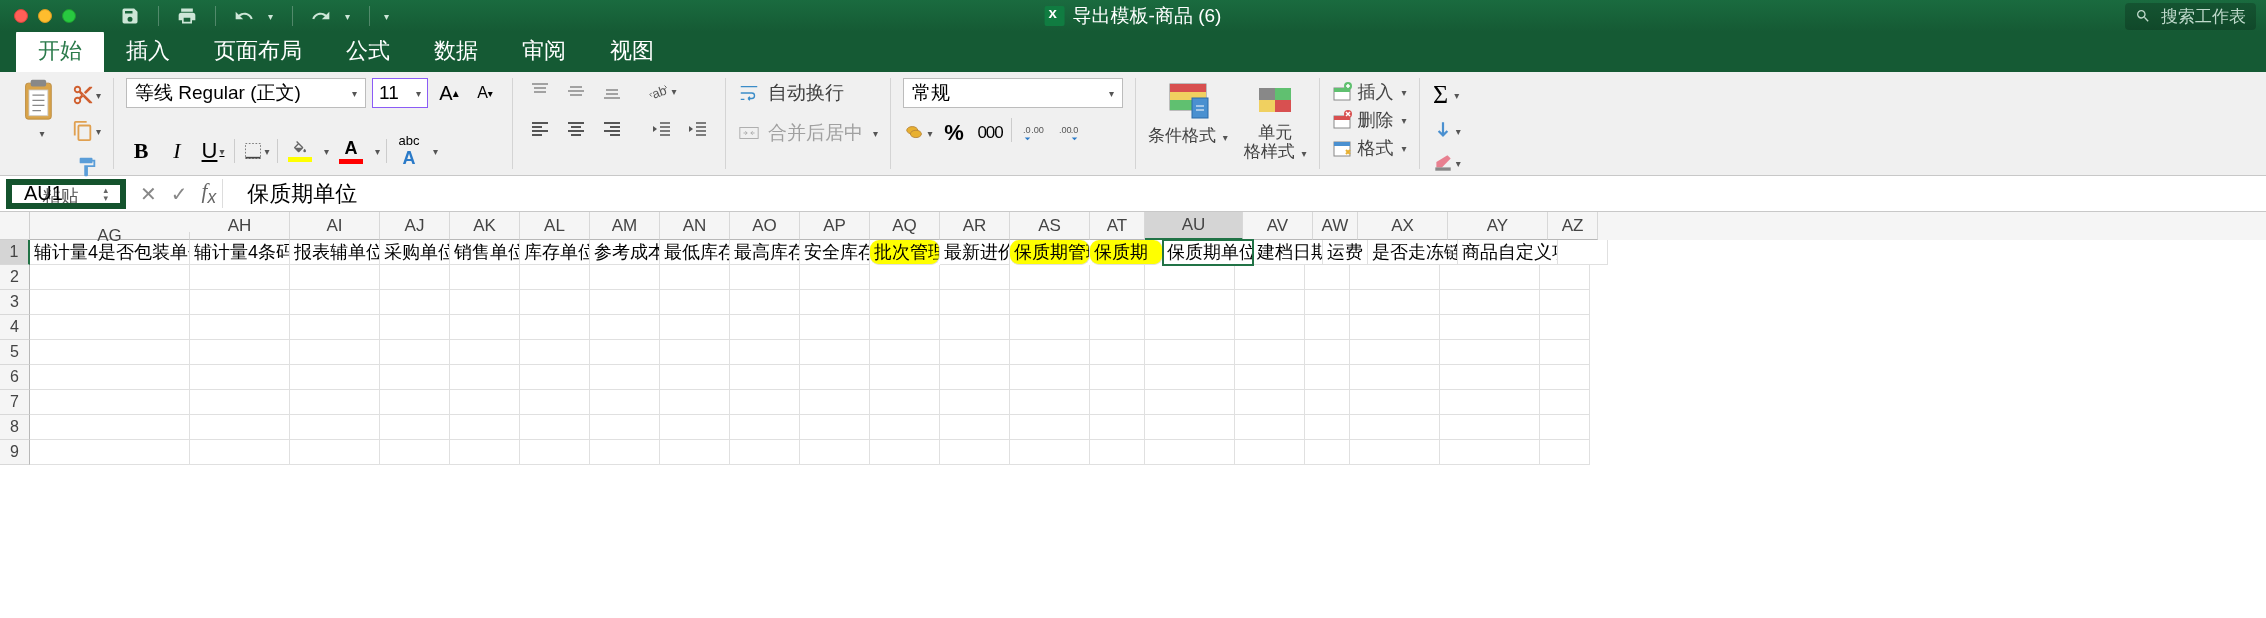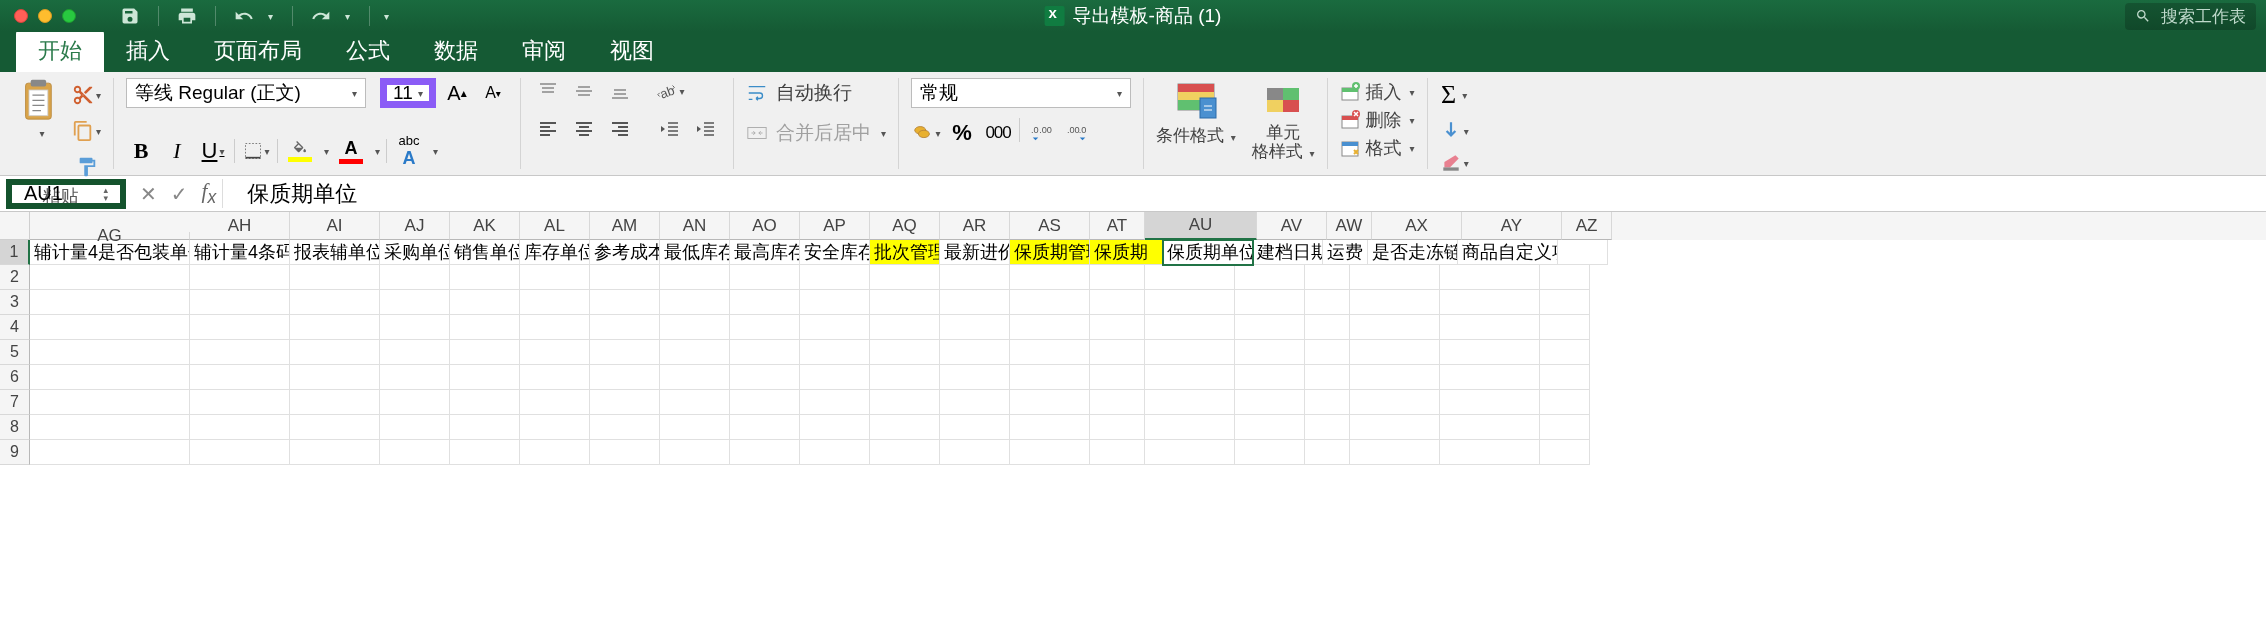--- a/index.html
+++ b/index.html
@@ -38,21 +38,21 @@
 .dd-arrow { font-size: 10px; color: #555; margin-left: 2px; }
 
 .clipboard-main { display: flex; align-items: flex-start; gap: 10px;}
 .paste-big { display: flex; flex-direction: column; align-items: center; gap: 2px; cursor: pointer;}
 .paste-big svg { width: 42px; height: 48px; }
 .clip-side { display: flex; flex-direction: column; gap: 10px; padding-top: 4px;}
 .clip-side .rbtn { height: 26px; }
 
 .font-top { display: flex; align-items: center; gap: 6px; }
 .font-sel { background: #fff; border: 1px solid #bcbcbc; height: 30px; font-size: 19px; padding: 0 8px; display: flex; align-items: center; min-width: 240px; justify-content: space-between; cursor: pointer;}
-.size-sel { background: #fff; border: 7px solid #8b5cf6; height: 30px; font-size: 19px; padding: 0 6px; width: 56px; display: flex; align-items: center; justify-content: space-between; cursor: pointer; margin-left: 8px;}
+.size-sel { background: #fff; border: 1px solid #8b5cf6; height: 30px; font-size: 19px; padding: 0 6px; width: 56px; display: flex; align-items: center; justify-content: space-between; cursor: pointer;}
 .ab { width: 30px; height: 30px; display: flex; align-items: center; justify-content: center; cursor: pointer;}
 .font-bot { display: flex; align-items: center; gap: 6px; }
 .font-bot .ab { font-size: 22px; font-family: "Times New Roman", serif;}
 .color-btn { display: flex; flex-direction: column; align-items: center; cursor: pointer; width: 32px;}
 .color-bar { width: 24px; height: 5px; }
 
 .align-grid { display: flex; flex-direction: column; gap: 12px;}
 .align-row { display: flex; gap: 6px;}
 .align-btn { width: 30px; height: 26px; display: flex; align-items: center; justify-content: center; cursor: pointer; }
 
@@ -85,21 +85,21 @@
 
 .grid-wrap { position: relative; }
 .col-headers { display: flex; height: 28px; background: #f5f5f5; }
 .corner { width: 30px; border-right: 1px solid #cfcfcf; border-bottom: 1px solid #cfcfcf; background: #f5f5f5;}
 .ch { border-right: 1px solid #d8d8d8; border-bottom: 1px solid #b8b8b8; display: flex; align-items: center; justify-content: center; font-size: 17px; color: #444; cursor: pointer; background: #f5f5f5;}
 .ch.sel { background: #d5d5d5; border-bottom: 2px solid #217346;}
 .grid-row { display: flex; height: 25px; }
 .rh { width: 30px; border-right: 1px solid #b8b8b8; border-bottom: 1px solid #d8d8d8; display: flex; align-items: center; justify-content: center; font-size: 16px; color: #444; background: #f5f5f5; cursor: pointer;}
 .rh.sel { background: #d5d5d5; border-right: 2px solid #217346;}
 .cell { border-right: 1px solid #e0e0e0; border-bottom: 1px solid #e0e0e0; font-size: 18px; padding: 0 4px; display: flex; align-items: center; overflow: hidden; white-space: nowrap; cursor: cell;}
-.cell.hl { background: #ffff00; }
+.cell.hl { background: #ffff00; border-radius: 9px; }
 .cell.active { outline: 2px solid #217346; outline-offset: -1px; z-index: 2; position: relative;}
 </style>
 </head>
 <body>
 
 <div class="titlebar">
   <div class="traffic">
     <div class="dot r"></div>
     <div class="dot y"></div>
     <div class="dot g"></div>
@@ -128,21 +128,21 @@
         <svg viewBox="0 0 24 24">
           <path d="M18.4 10.6C16.55 8.99 14.15 8 11.5 8c-4.65 0-8.58 3.03-9.96 7.22L3.9 16c1.05-3.19 4.05-5.5 7.6-5.5 1.95 0 3.73.72 5.12 1.88L13 16h9V7l-3.6 3.6z"></path>
         </svg>
       </div>
     <div class="dd">▾</div>
     <div class="sep"></div>
     <div class="dd">▾</div>
   </div>
   <div class="title-center">
     <div class="xicon"></div>
-    <span>导出模板-商品 (1)</span>
+    <span>导出模板-商品 (6)</span>
   </div>
   <div class="search-box">
     <svg viewBox="0 0 24 24">
         <path d="M15.5 14h-.79l-.28-.27A6.471 6.471 0 0 0 16 9.5 6.5 6.5 0 1 0 9.5 16c1.61 0 3.09-.59 4.23-1.57l.27.28v.79l5 4.99L20.49 19l-4.99-5zm-6 0C7.01 14 5 11.99 5 9.5S7.01 5 9.5 5 14 7.01 14 9.5 11.99 14 9.5 14z"></path>
       </svg>
     <span>搜索工作表</span>
   </div>
 </div>
 
 <div class="tabs">
@@ -473,21 +473,21 @@
       <div class="ch" style="width: 70px;">AK</div>
       <div class="ch" style="width: 70px;">AL</div>
       <div class="ch" style="width: 70px;">AM</div>
       <div class="ch" style="width: 70px;">AN</div>
       <div class="ch" style="width: 70px;">AO</div>
       <div class="ch" style="width: 70px;">AP</div>
       <div class="ch" style="width: 70px;">AQ</div>
       <div class="ch" style="width: 70px;">AR</div>
       <div class="ch" style="width: 80px;">AS</div>
       <div class="ch" style="width: 55px;">AT</div>
-      <div class="ch sel" style="width: 112px;">AU</div>
+      <div class="ch sel" style="width: 98px;">AU</div>
       <div class="ch" style="width: 70px;">AV</div>
       <div class="ch" style="width: 45px;">AW</div>
       <div class="ch" style="width: 90px;">AX</div>
       <div class="ch" style="width: 100px;">AY</div>
       <div class="ch" style="width: 50px;">AZ</div>
     </div>
   <div id="grid-body">
       <div class="grid-row">
         <div class="rh sel">1</div>
         <div class="cell" style="width: 160px;">辅计量4是否包装单位</div>

